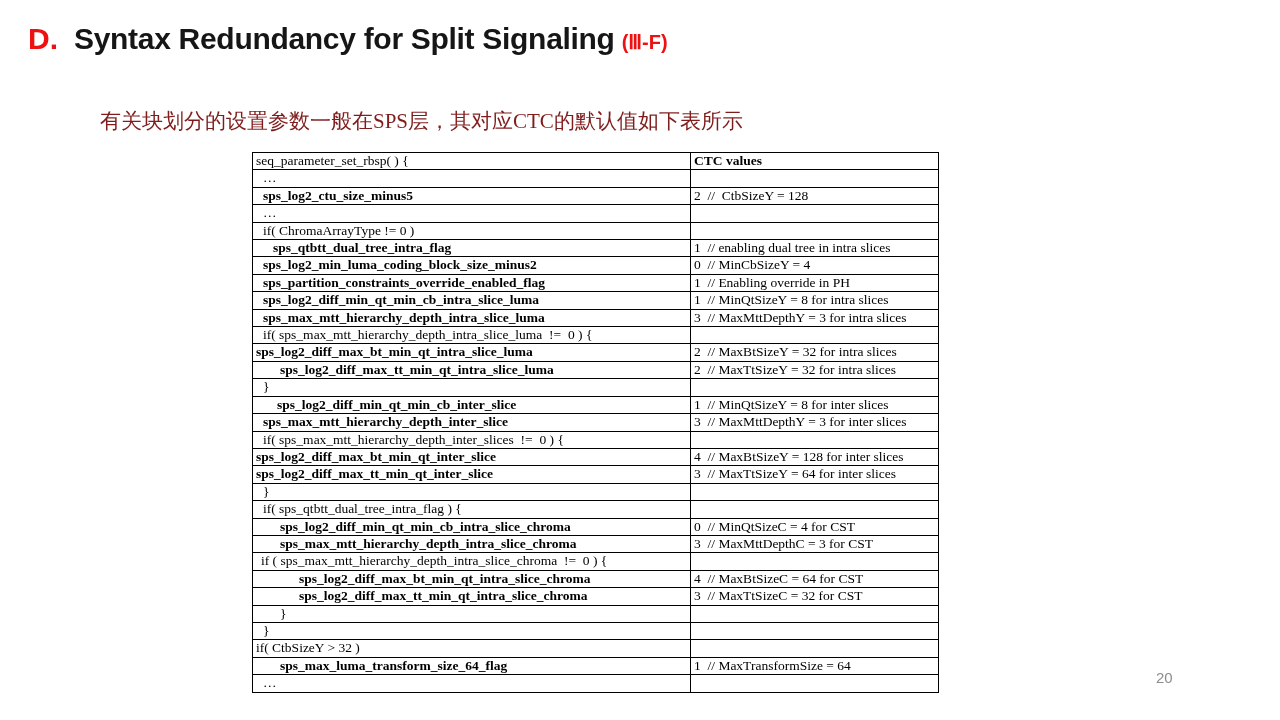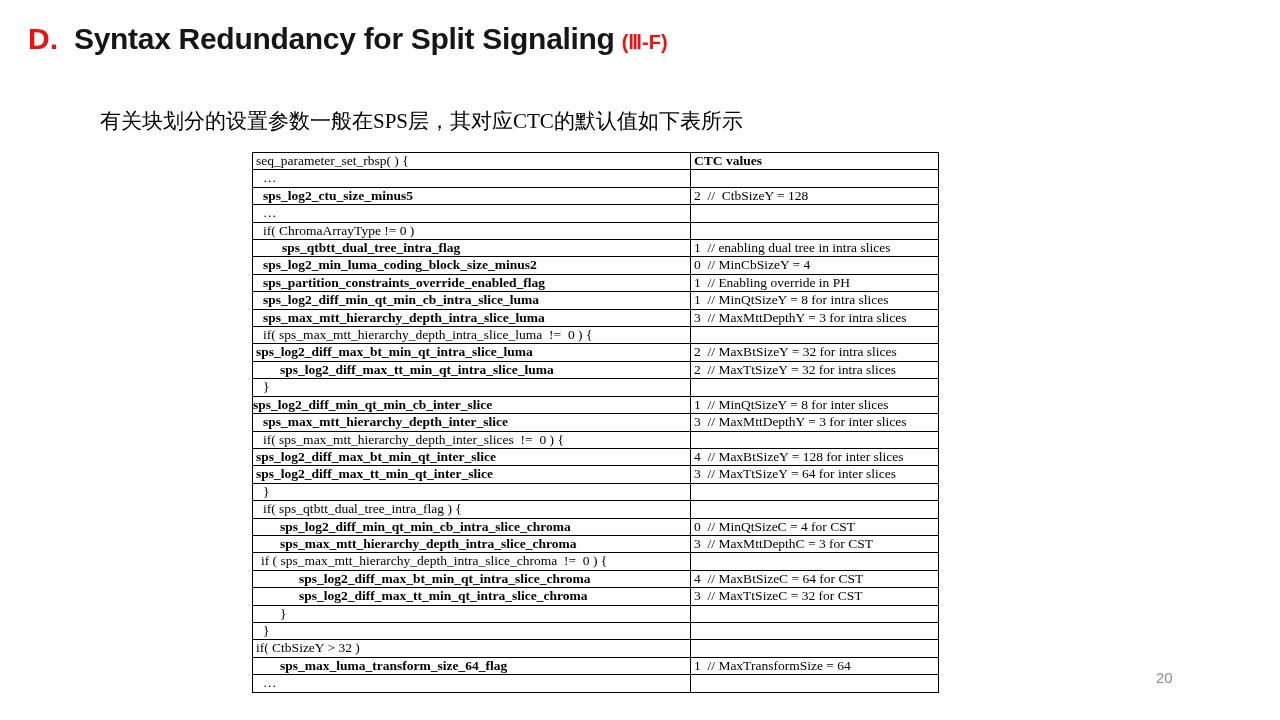--- a/index.html
+++ b/index.html
@@ -32,21 +32,21 @@
   .title-suffix {
     color: var(--accent);
     font-size: 20px;
     font-weight: 600;
     margin-left: 7px;
   }
   .subtitle {
     position: absolute;
     left: 100px; top: 107px;
     font-size: 21px;
-    color: #000000;
+    color: #7f1d1d;
     font-family: "Liberation Serif", "DejaVu Serif", serif;
     white-space: nowrap;
   }
   table.ctc {
     position: absolute;
     left: 252px; top: 152px;
     width: 686px;
     border-collapse: collapse;
     table-layout: fixed;
     font-family: "Liberation Serif", "DejaVu Serif", serif;
@@ -101,21 +101,21 @@
   </tr>
         <tr>
     <td style="padding-left: 10px;">…</td>
     <td></td>
   </tr>
         <tr>
     <td style="padding-left: 10px;">if( ChromaArrayType != 0 )</td>
     <td></td>
   </tr>
         <tr>
-    <td class="bold" style="padding-left: 29px;">sps_qtbtt_dual_tree_intra_flag</td>
+    <td class="bold" style="padding-left: 20px;">sps_qtbtt_dual_tree_intra_flag</td>
     <td>1  // enabling dual tree in intra slices</td>
   </tr>
         <tr>
     <td class="bold" style="padding-left: 10px;">sps_log2_min_luma_coding_block_size_minus2</td>
     <td>0  // MinCbSizeY = 4</td>
   </tr>
         <tr>
     <td class="bold" style="padding-left: 10px;">sps_partition_constraints_override_enabled_flag</td>
     <td>1  // Enabling override in PH</td>
   </tr>
@@ -137,21 +137,21 @@
   </tr>
         <tr>
     <td class="bold" style="padding-left: 27px;">sps_log2_diff_max_tt_min_qt_intra_slice_luma</td>
     <td>2  // MaxTtSizeY = 32 for intra slices</td>
   </tr>
         <tr>
     <td style="padding-left: 10px;">}</td>
     <td></td>
   </tr>
         <tr>
-    <td class="bold" style="padding-left: 0; margin-left: 23px;">sps_log2_diff_min_qt_min_cb_inter_slice</td>
+    <td class="bold" style="padding-left: 24px; margin-left: 23px;">sps_log2_diff_min_qt_min_cb_inter_slice</td>
     <td>1  // MinQtSizeY = 8 for inter slices</td>
   </tr>
         <tr>
     <td class="bold" style="padding-left: 10px;">sps_max_mtt_hierarchy_depth_inter_slice</td>
     <td>3  // MaxMttDepthY = 3 for inter slices</td>
   </tr>
         <tr>
     <td style="padding-left: 10px;">if( sps_max_mtt_hierarchy_depth_inter_slices  !=  0 ) {</td>
     <td></td>
   </tr>

